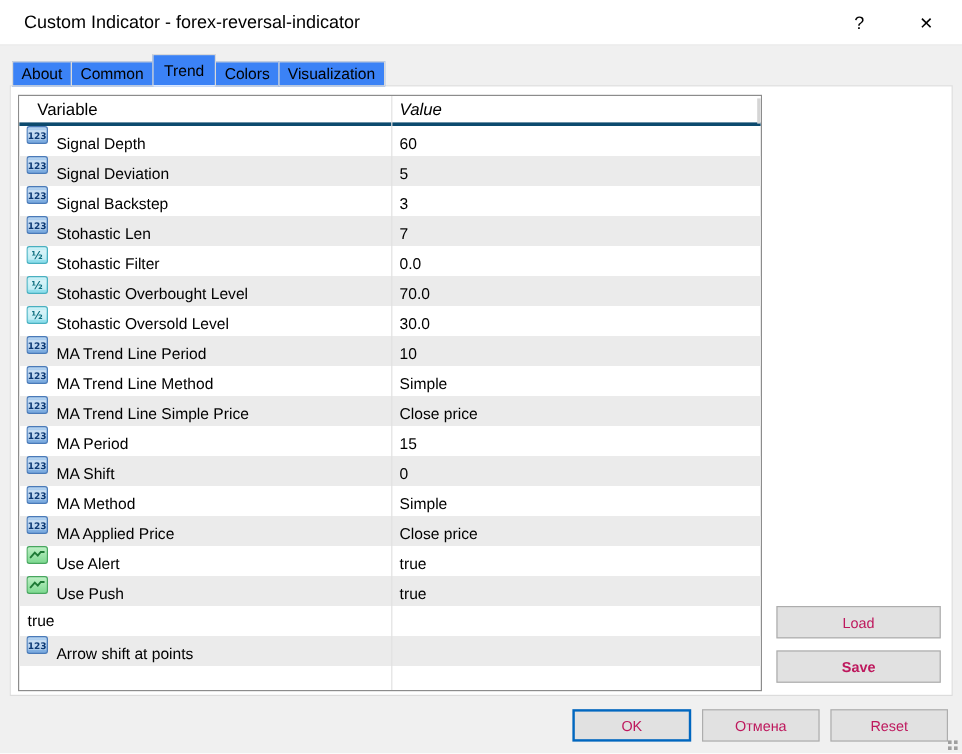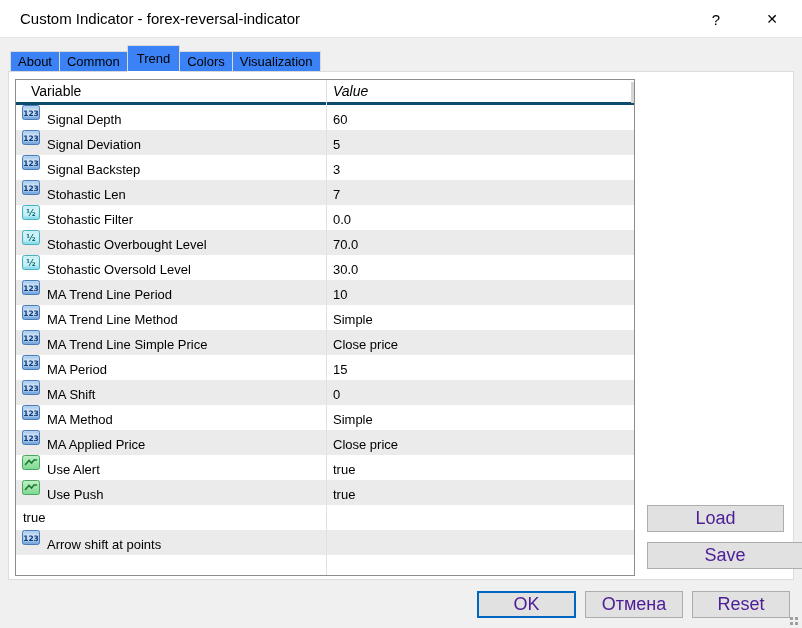--- a/index.html
+++ b/index.html
@@ -36,24 +36,24 @@
   .h-val { padding-left:7px;font-style:italic; }
   .row { display:grid; grid-template-columns:310px 1fr; height:25px; align-items:center; font-size:13px; }
   .row.alt { background:#ebebeb; }
   .cell-var { display:flex; align-items:center; height:100%; padding-left:6px; gap:7px; }
   .cell-val { padding-left:7px; }
   .icon { width:18px; height:28px; display:inline-flex; flex:0 0 18px; }
   .col-divider { position:absolute; left:310px; top:0; bottom:0; width:1px; background:#e1e1e1; z-index:2; }
   .scroll-hint { position:absolute; right:0; top:2px; width:3px; height:21px; background:#d5d5d5; z-index:2; }
 
   
-  .win-btn { position:absolute; background:#e1e1e1; border:1px solid #adadad; font-size:18px;
-             font-family:inherit; color:#4c1d95; display:flex; align-items:center; justify-content:center; }
+  .win-btn { position:absolute; background:#e1e1e1; border:1px solid #adadad; font-size:12px;
+             font-family:inherit; color:#be185d; display:flex; align-items:center; justify-content:center; }
   .load-btn { left:638px; top:433px; width:137px; height:27px; }
-  .save-btn { left:638px; top:470px; width:156px; height:27px; }
+  .save-btn { left:638px; top:470px; width:137px; height:27px;font-weight:bold; }
   .ok-btn    { left:477px; top:591px; width:99px; height:27px; border:2px solid #0067c0; }
   .cancel-btn{ left:585px; top:591px; width:98px; height:27px; }
   .reset-btn { left:692px; top:591px; width:98px; height:27px; }
 
   
   .resize-grip { position:absolute; right:4px; bottom:3px; width:8px; height:8px;
     background:
       linear-gradient(#9f9f9f,#9f9f9f) 0 0 / 3px 3px no-repeat,
       linear-gradient(#9f9f9f,#9f9f9f) 5px 0 / 3px 3px no-repeat,
       linear-gradient(#9f9f9f,#9f9f9f) 0 5px / 3px 3px no-repeat,

